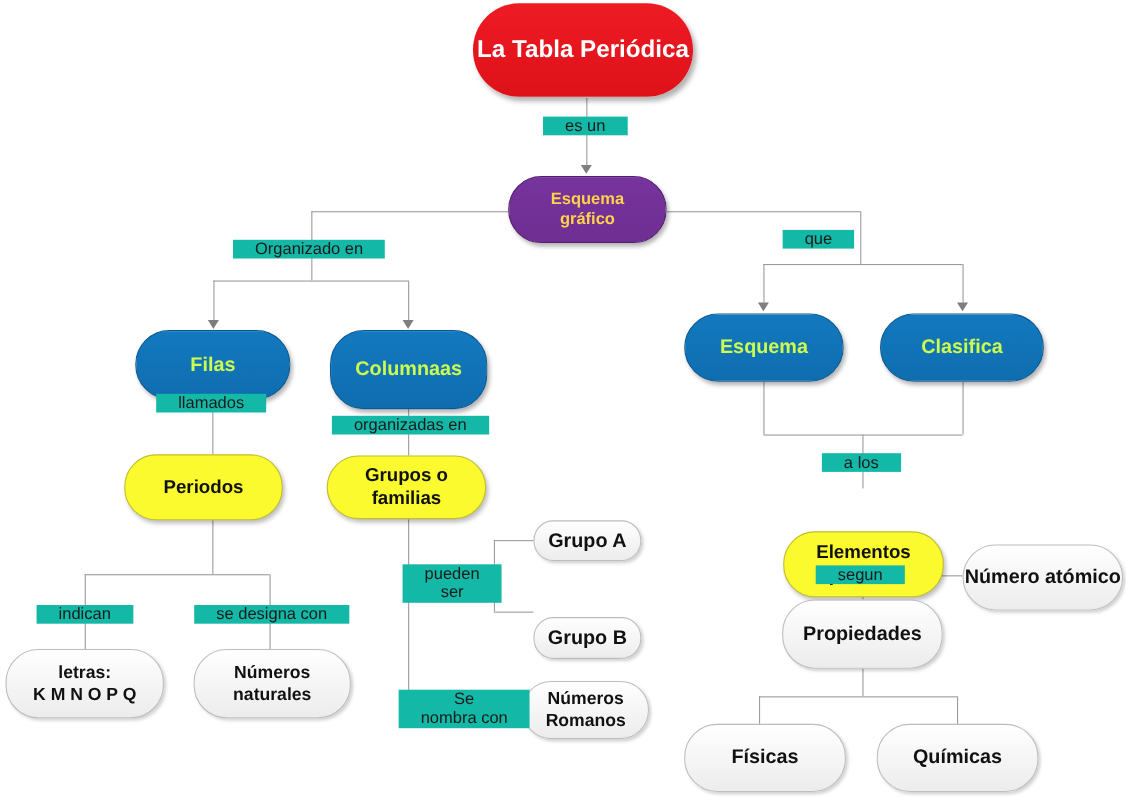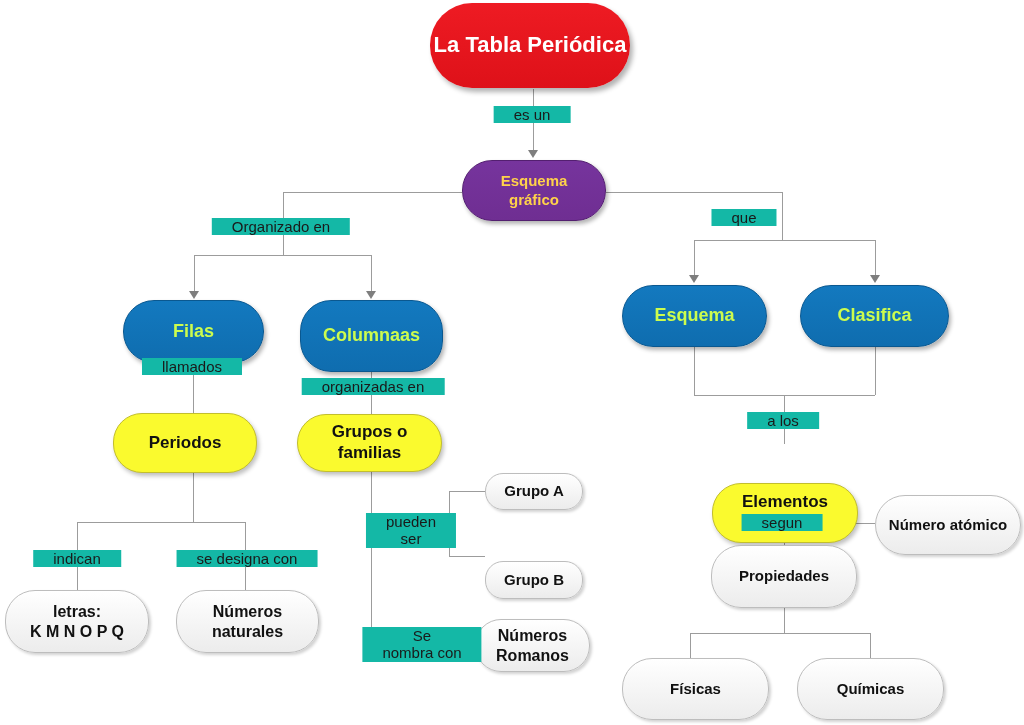--- a/index.html
+++ b/index.html
@@ -27,21 +27,21 @@
     color:var(--text-greenyellow,#CCFC4E);border-radius:31px;font-size:18px;
     border:1px solid #0A5890;box-shadow:2px 3px 4px rgba(0,0,0,0.30);
   }
   .node-yellow{
     background:var(--node-yellow,#FAFA2E);
     color:#111111;border-radius:29px;font-size:17px;
     border:1px solid #C2BE2E;box-shadow:2px 3px 4px rgba(0,0,0,0.25);
   }
   .node-white{
     background:linear-gradient(#ffffff,#ECECEC);
-    color:#111111;border-radius:30px;font-size:15px;
+    color:#111111;border-radius:30px;font-size:18px;
     border:1px solid #BDBDBD;box-shadow:2px 2px 3px rgba(0,0,0,0.18);
   }
   .node-white.small{border-radius:18px;}
   .hl{position:absolute;height:1px;background:var(--line-gray,#9C9C9C);}
   .vl{position:absolute;width:1px;background:var(--line-gray,#9C9C9C);}
   .arrow{
     position:absolute;width:0;height:0;
     border-left:5px solid transparent;border-right:5px solid transparent;
     border-top:8px solid #7E7E7E;
   }

